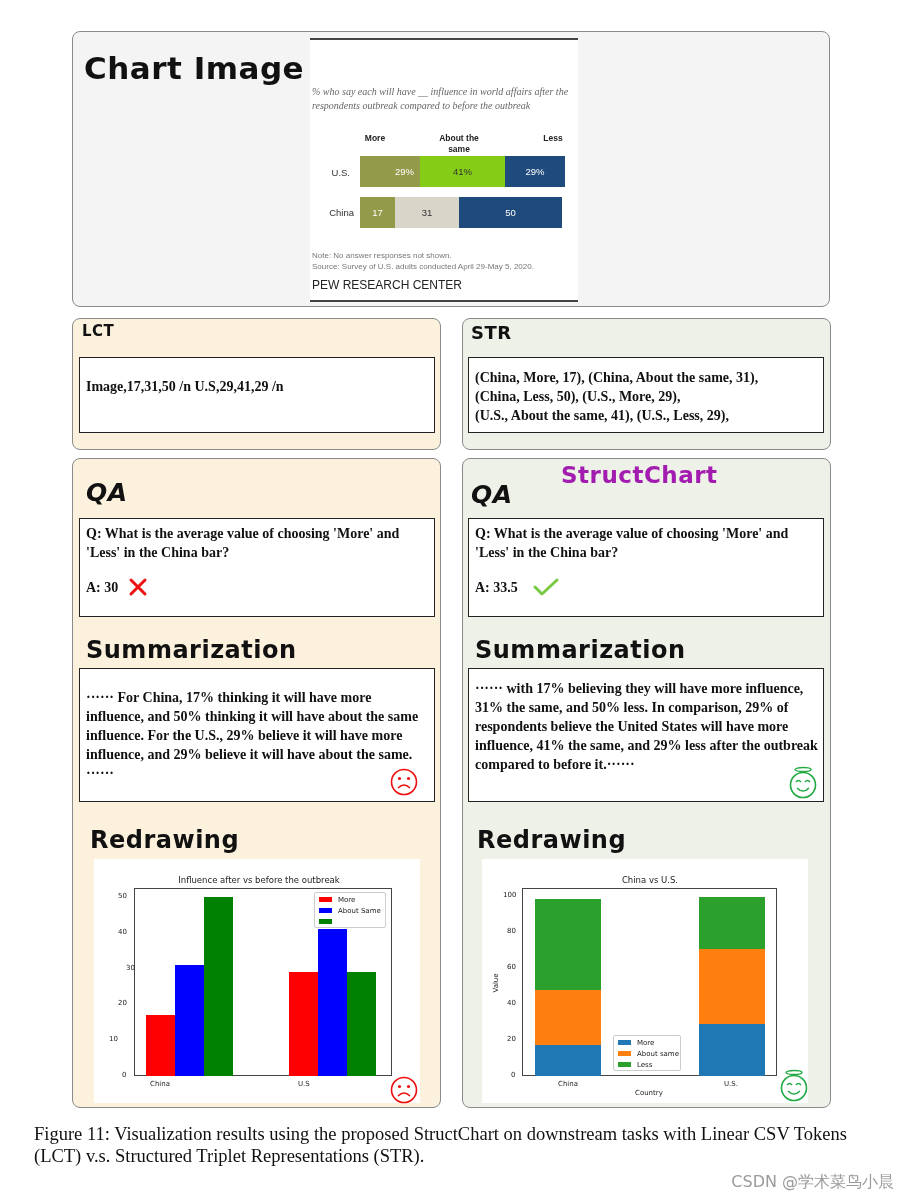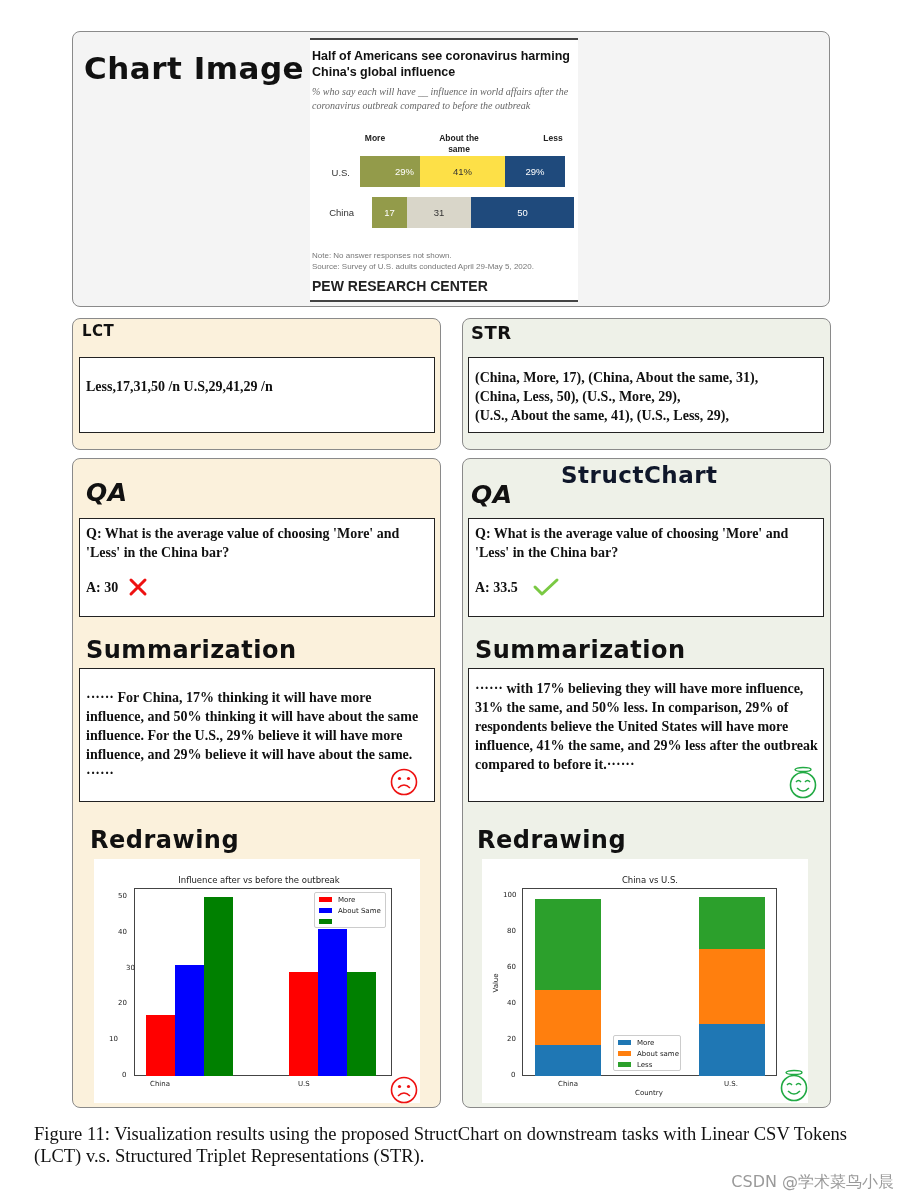--- a/index.html
+++ b/index.html
@@ -18,21 +18,21 @@
   
   .pew { position: absolute; left: 310px; top: 38px; width: 268px; height: 264px; background: #fff; font-family: "Liberation Sans", sans-serif; }
   .pew .rule { position: absolute; left: 0; width: 268px; height: 2px; background: #444; }
   .pew .title { position: absolute; left: 2px; top: 10px; width: 264px; font-weight: bold; font-size: 12.5px; line-height: 16px; color: #111; }
   .pew .subtitle { position: absolute; left: 2px; top: 47px; width: 266px; font-family: "Liberation Serif", serif; font-style: italic; font-size: 10px; line-height: 14px; color: #666; }
   .pew .colhdr { position: absolute; font-weight: bold; font-size: 8.5px; line-height: 11px; color: #222; text-align: center; }
   .pew .rowlbl { position: absolute; font-size: 9.5px; color: #333; text-align: right; width: 40px; }
   .pew .bar { position: absolute; height: 31px; display: flex; }
   .pew .seg { height: 100%; display: flex; align-items: center; justify-content: center; font-size: 9.5px; }
   .pew .note { position: absolute; left: 2px; font-size: 8px; color: #777; }
-  .pew .brand { position: absolute; left: 2px; top: 240px; font-size: 14px; font-weight: bold; color: #222; }
+  .pew .brand { position: absolute; left: 2px; top: 240px; font-size: 12px; font-weight: normal; color: #222; }
 
   
   .mpl { position: absolute; background: #fff; font-family: "DejaVu Sans", sans-serif; }
   .mpl .ax { position: absolute; border: 1px solid #444; }
   .mpl .ctitle { position: absolute; font-size: 8.5px; color: #222; text-align: center; }
   .mpl .tick { position: absolute; font-size: 7px; color: #222; }
   .mpl .b { position: absolute; }
   .mpl .legend { position: absolute; background: #fff; border: 1px solid #ccc; border-radius: 2px; font-size: 7px; color: #222; }
   .mpl .legend .li { display: flex; align-items: center; height: 11px; padding-left: 4px; }
   .mpl .legend .sw { width: 13px; height: 5px; margin-right: 6px; }
@@ -43,50 +43,49 @@
   .watermark { position: absolute; right: 14px; top: 1172px; font-family: "DejaVu Sans", sans-serif; font-size: 16px; color: #9a9a9a; }
 </style>
 </head>
 <body>
 
 <div class="panel panel-gray" style="left:72px;top:31px;width:758px;height:276px;"></div>
 <div class="hand" style="left:84px;top:50px;font-size:31px;">Chart Image</div>
 
 <div class="pew">
   <div class="rule" style="top:0;"></div>
-  <div class="title">Half of Americans see coronavirus harming China's global influence</div>
-  <div class="subtitle">% who say each will have __ influence in world affairs after the coronavirus outbreak compared to before the outbreak</div>
+  <div class="subtitle">% who say each will have __ influence in world affairs after the respondents outbreak compared to before the outbreak</div>
   <div class="colhdr" style="left:48px;top:95px;width:34px;">More</div>
   <div class="colhdr" style="left:124px;top:95px;width:50px;">About the same</div>
   <div class="colhdr" style="left:228px;top:95px;width:30px;">Less</div>
 
   <div class="rowlbl" style="left:0;top:129px;">U.S.</div>
   <div class="bar" style="left:50px;top:118px;width:206px;">
     <div class="seg" style="width:60px;background:#939b4a;color:#fff;justify-content:flex-end;padding-right:6px;">29%</div>
-    <div class="seg" style="width:85px;background:#fde047;color:#333;">41%</div>
+    <div class="seg" style="width:85px;background:#84cc16;color:#333;">41%</div>
     <div class="seg" style="width:60px;background:#1f4a7c;color:#fff;">29%</div>
   </div>
 
   <div class="rowlbl" style="left:4px;top:169px;">China</div>
-  <div class="bar" style="left:62px;top:159px;width:204px;">
+  <div class="bar" style="left:50px;top:159px;width:204px;">
     <div class="seg" style="width:35px;background:#939b4a;color:#fff;">17</div>
     <div class="seg" style="width:64px;background:#d9d6c9;color:#333;">31</div>
     <div class="seg" style="width:103px;background:#1f4a7c;color:#fff;">50</div>
   </div>
 
   <div class="note" style="top:213px;">Note: No answer responses not shown.</div>
   <div class="note" style="top:224px;">Source: Survey of U.S. adults conducted April 29-May 5, 2020.</div>
   <div class="brand">PEW RESEARCH CENTER</div>
   <div class="rule" style="top:262px;"></div>
 </div>
 
 <div class="panel panel-cream" style="left:72px;top:318px;width:369px;height:132px;"></div>
 <div class="hand" style="left:82px;top:322px;font-size:15px;">LCT</div>
 <div class="box" style="left:79px;top:357px;width:356px;height:76px;padding-top:19px;">
-  <div>Less,17,31,50 /n U.S,29,41,29 /n</div>
+  <div>Image,17,31,50 /n U.S,29,41,29 /n</div>
 </div>
 
 <div class="panel panel-green" style="left:462px;top:318px;width:369px;height:132px;"></div>
 <div class="hand" style="left:471px;top:322px;font-size:18px;">STR</div>
 <div class="box" style="left:468px;top:357px;width:356px;height:76px;padding-top:10px;">
   <div>(China, More, 17), (China, About the same, 31),</div>
   <div>(China, Less, 50), (U.S., More, 29),</div>
   <div>(U.S., About the same, 41), (U.S., Less, 29),</div>
 </div>
 
@@ -151,21 +150,21 @@
   </div>
 </div>
 <svg class="icon" width="30" height="30" viewBox="0 0 30 30" style="left:389px;top:1075px;">
   <circle cx="15" cy="15" r="12.5" fill="none" stroke="#ee1111" stroke-width="1.6"></circle>
   <circle cx="10.5" cy="11.5" r="1.6" fill="#ee1111"></circle>
     <circle cx="19.5" cy="11.5" r="1.6" fill="#ee1111"></circle>
   <path d="M9 21 Q15 15 21 21" fill="none" stroke="#ee1111" stroke-width="1.6"></path>
 </svg>
 
 <div class="panel panel-green" style="left:462px;top:458px;width:369px;height:650px;"></div>
-<div class="hand" style="left:561px;top:462px;font-size:23px;color:#0f172a;">StructChart</div>
+<div class="hand" style="left:561px;top:462px;font-size:23px;color:#a21caf;">StructChart</div>
 <div class="hand" style="left:471px;top:480px;font-size:25px;font-style:italic;">QA</div>
 <div class="box" style="left:468px;top:518px;width:356px;height:99px;padding-top:5px;">
   <div>Q: What is the average value of choosing 'More' and 'Less' in the China bar?</div>
   <div style="display:flex;align-items:center;margin-top:15px;">
     <span>A: 33.5</span>
     <svg width="28" height="20" viewBox="0 0 28 20" style="margin-left:14px;">
         <path d="M3 10 L10 17 L25 3" fill="none" stroke="#7ac943" stroke-width="3" stroke-linecap="round" stroke-linejoin="round"></path>
       </svg>
   </div>
 </div>

